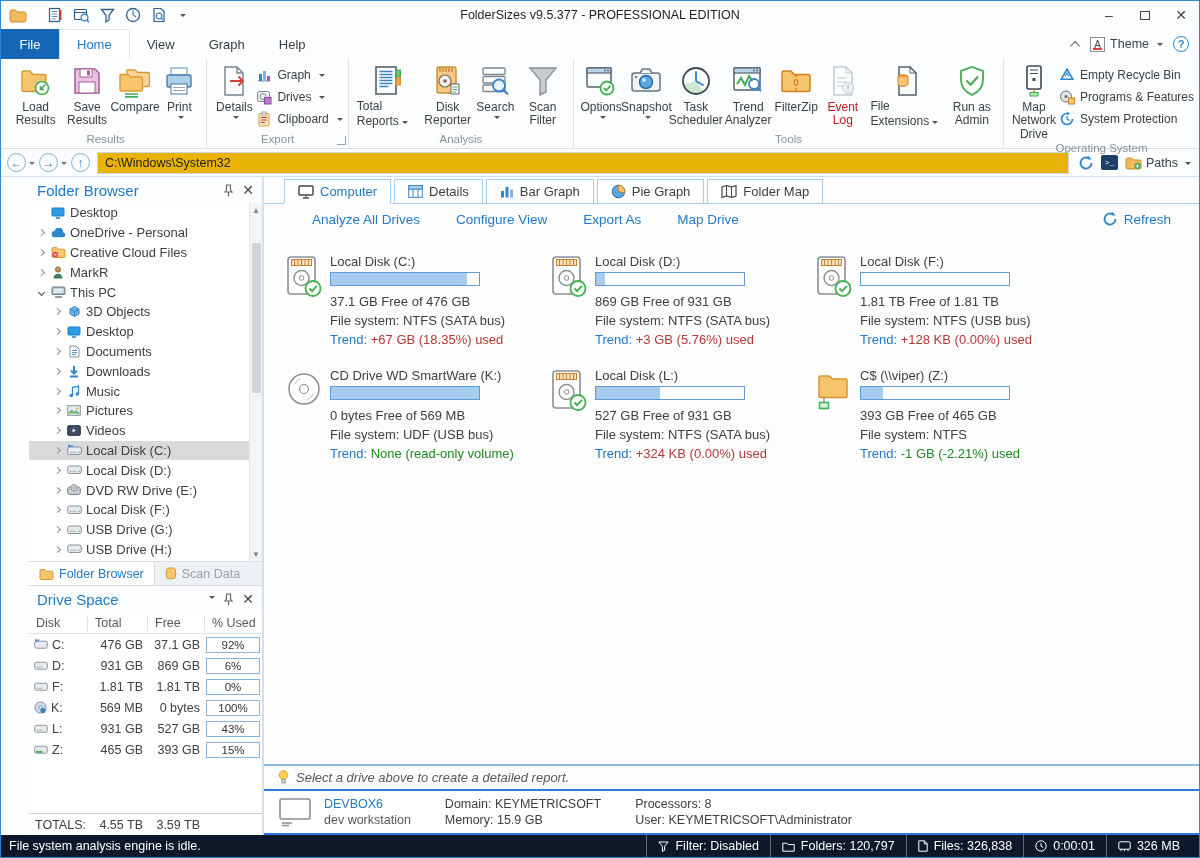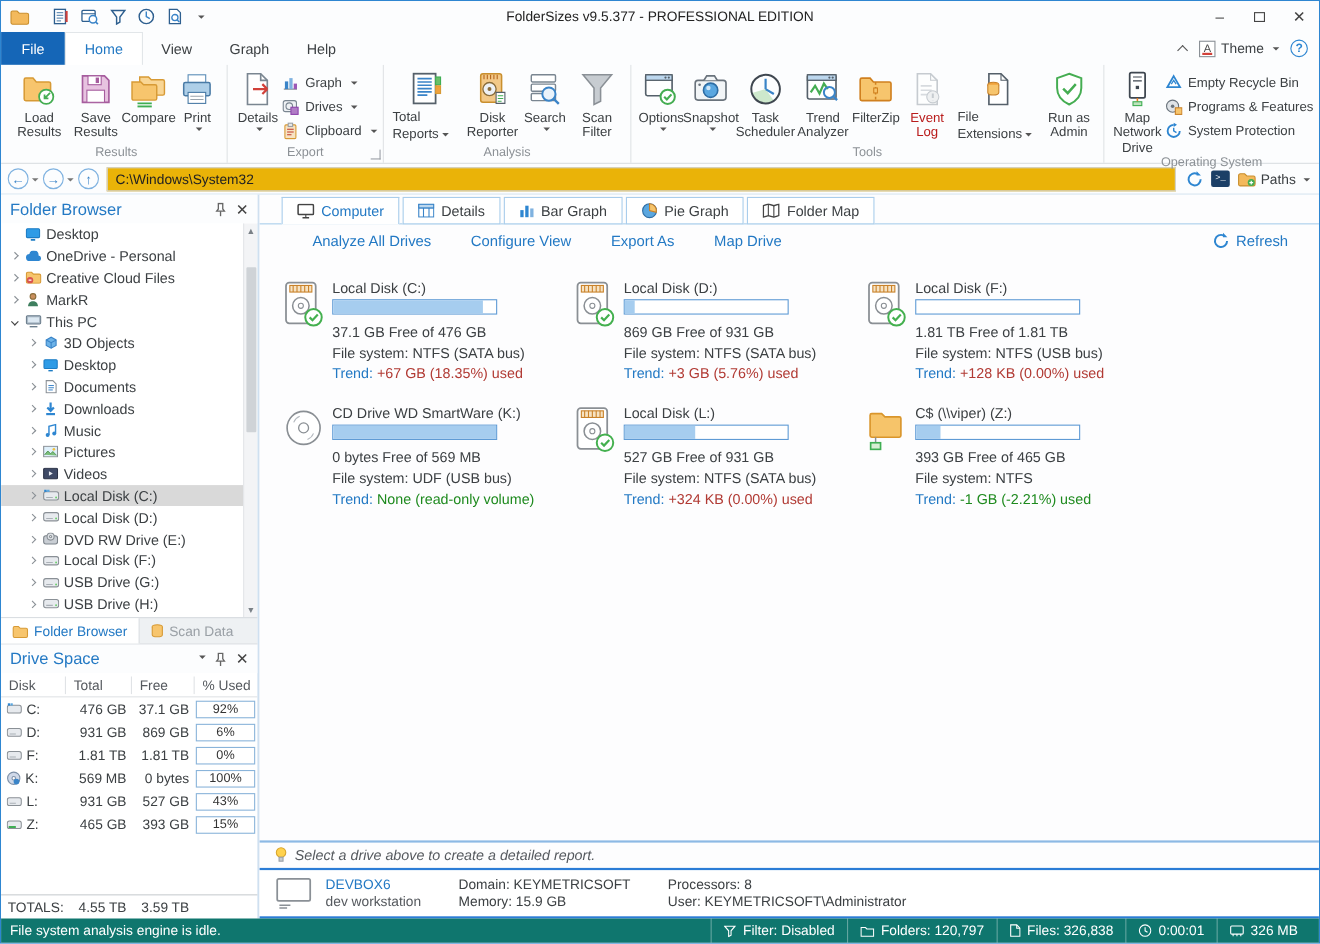--- a/index.html
+++ b/index.html
@@ -46,21 +46,21 @@
   
   .addressbar { height:28px; display:flex; align-items:center; background:#fcfdfe; border-bottom:1px solid #cfdeee; padding:0 8px 0 6px; gap:3px; flex:0 0 auto; }
   .navcirc { width:19px; height:19px; border:1.4px solid #7fb2e0; border-radius:50%; color:#3a84c8; font-size:12px; display:flex; align-items:center; justify-content:center; line-height:1; }
   .nav-caret { width:0; height:0; border:3px solid transparent; border-top-color:#777; margin:4px 1px 0 0; }
   .path-input { flex:1; height:22px; border:1px solid #d0d5da; background:#eab308; font-family:inherit; font-size:12.5px; color:#222; padding:0 7px; margin:0 6px 0 4px; }
   .abar-right { display:flex; align-items:center; gap:7px; }
   .term-ic { width:17px; height:15px; background:#1b3f66; border-radius:2px; color:#fff; font-size:8px; display:flex; align-items:center; justify-content:center; font-family:"Liberation Mono",monospace; }
   .paths-btn { display:flex; align-items:center; gap:4px; font-size:12.5px; color:#3c4043; }
 
   
-  .content { flex:1; display:flex; min-height:0; }
+  .content { flex:1; display:flex; min-height:0;padding-left:28px; }
   .leftcol { width:235px; flex:0 0 235px; display:flex; flex-direction:column; background:#fff; border-right:2px solid #cfe0f0; }
 
   .panel-header { height:26px; display:flex; align-items:center; padding:0 8px; color:#2379c4; font-size:15px; flex:0 0 auto; background:#fcfdfe; }
   .ph-icons { margin-left:auto; display:flex; align-items:center; gap:8px; color:#555; }
   .xmark { font-size:14px; color:#444; line-height:1; }
 
   .tree { height:358px; position:relative; overflow:hidden; flex:0 0 auto; padding-right:13px; }
   .trow { height:19.8px; display:flex; align-items:center; font-size:13px; color:#3c4043; }
   .trow.sel { background:#d9d9d9; }
   .texp { width:16px; display:flex; justify-content:center; flex:0 0 16px; }
@@ -118,21 +118,21 @@
   .trend-green { color:#1e8a1e; }
 
   .hint-row { height:25px; border-top:2px solid #8db9e4; display:flex; align-items:center; gap:7px; padding-left:14px; font-size:13px; color:#55595e; font-style:italic; flex:0 0 auto; }
   .sysinfo { height:46px; border-top:2px solid #2b7cd6; border-bottom:2px solid #2b7cd6; display:flex; align-items:center; padding-left:14px; background:#fff; flex:0 0 auto; font-size:12.5px; }
   .si-icon { margin-right:12px; }
   .si-col { display:flex; flex-direction:column; justify-content:center; gap:2px; margin-right:34px; }
   .si-host { color:#2379c4; }
   .si-desc { color:#55595e; }
 
   
-  .statusbar { height:22px; background:#0f766e; color:#fff; display:flex; align-items:center; font-size:12.5px; padding:0 8px; flex:0 0 auto; }
+  .statusbar { height:22px; background:#0f172a; color:#fff; display:flex; align-items:center; font-size:12.5px; padding:0 8px; flex:0 0 auto; }
   .sb-msg { flex:1; }
   .sb-seg { display:flex; align-items:center; gap:6px; padding:0 11px; border-left:1px solid rgba(255,255,255,.35); height:100%; white-space:nowrap; }
 
   
   .svgi { display:block; }
 </style>
 </head>
 <body>
 
 <div class="window">

